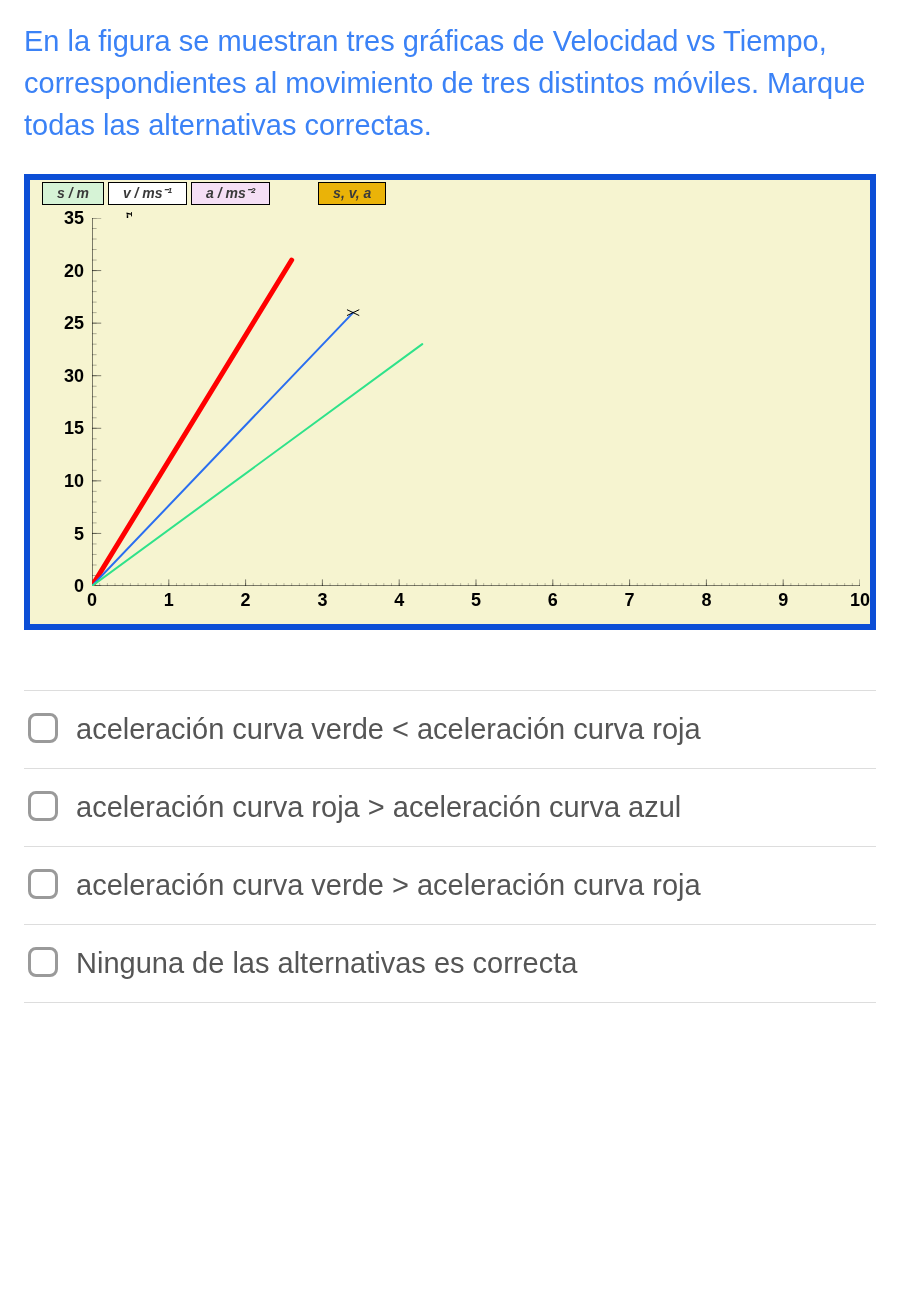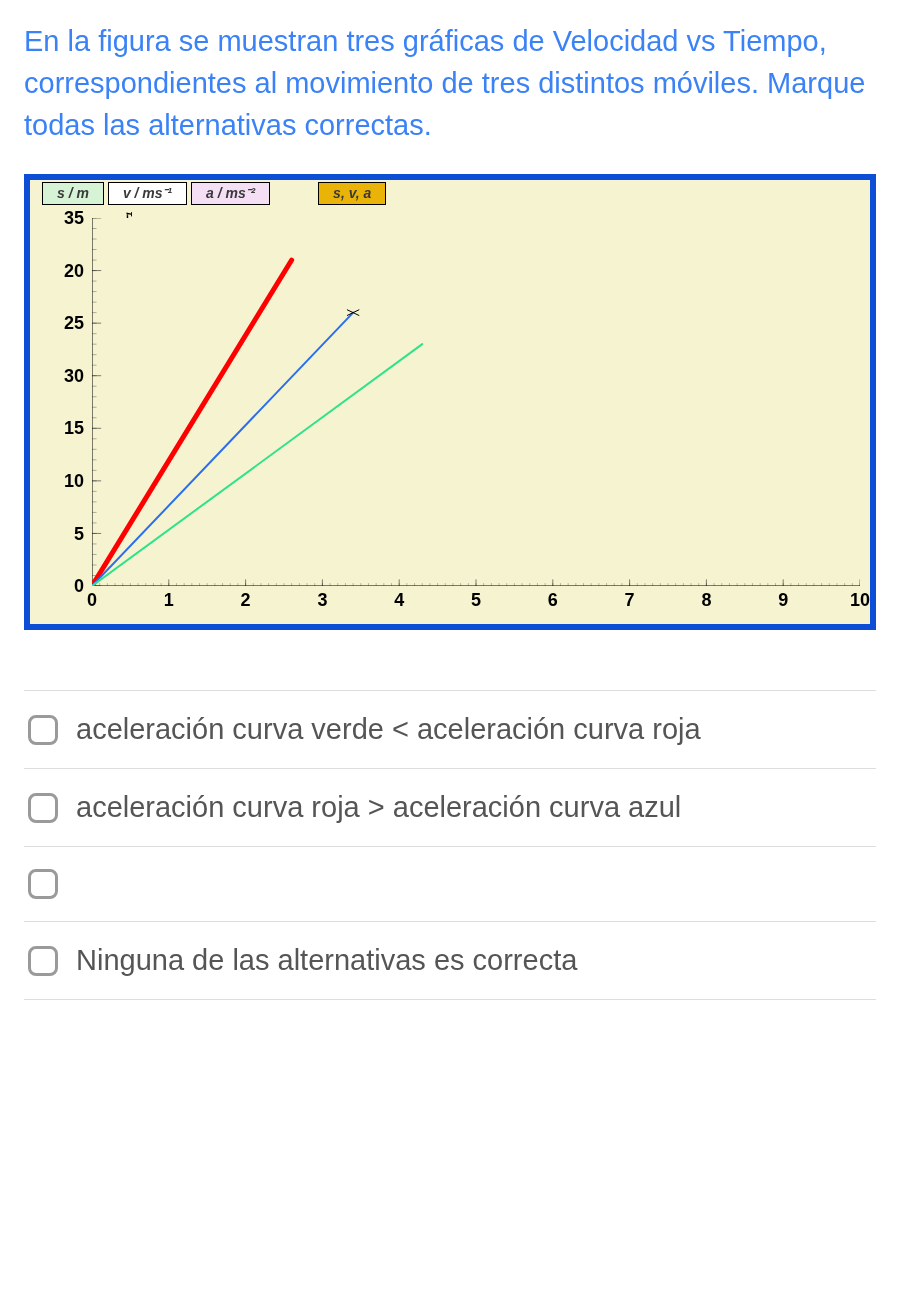--- a/index.html
+++ b/index.html
@@ -113,21 +113,20 @@
     position: absolute;
     inset: 0;
     width: 100%;
     height: 100%;
   }
   .options {
     width: 100%;
   }
   .option-row {
     display: flex;
-    align-items: center;
     gap: 18px;
     padding: 22px 4px;
     border-top: 1px solid #ddd;
     font-size: 29px;
     font-weight: 300;
     color: #555;
   }
   .option-row:last-child { border-bottom: 1px solid #ddd; }
   .checkbox {
     width: 30px;
@@ -352,18 +351,19 @@
     <div class="option-row">
       <div class="checkbox"></div>
       <div>aceleración curva verde &lt; aceleración curva roja</div>
     </div>
     <div class="option-row">
       <div class="checkbox"></div>
       <div>aceleración curva roja &gt; aceleración curva azul</div>
     </div>
     <div class="option-row">
       <div class="checkbox"></div>
+      <div>aceleración curva verde &gt; aceleración curva roja</div>
     </div>
     <div class="option-row">
       <div class="checkbox"></div>
       <div>Ninguna de las alternativas es correcta</div>
     </div>
   </div>
 
 </body></html>

